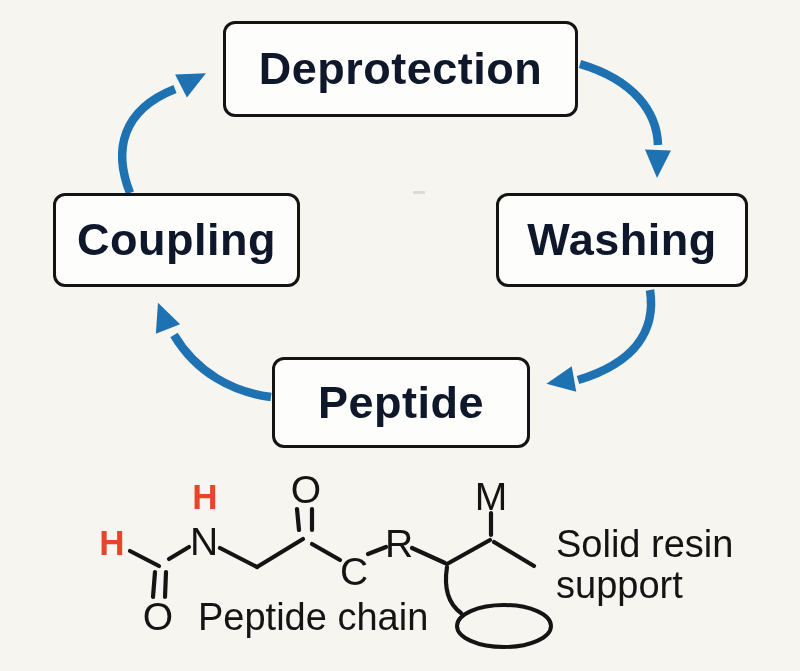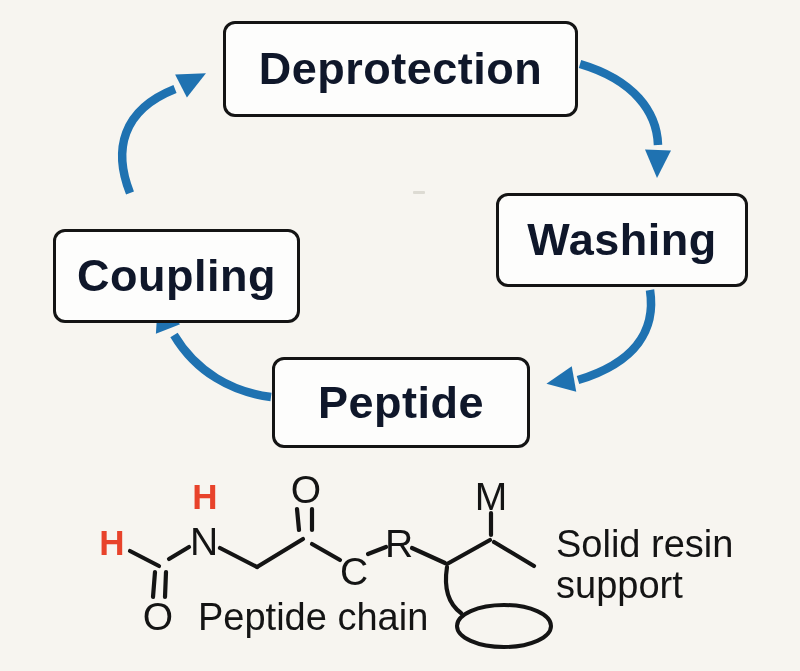--- a/index.html
+++ b/index.html
@@ -21,21 +21,21 @@
     background:var(--box-fill);
     border:3.5px solid var(--line-black);
     border-radius:12px;
     display:flex;align-items:center;justify-content:center;
     font-weight:700;font-size:45px;color:#0f172a;
     letter-spacing:0.5px;
     box-sizing:border-box;
     z-index:2;
   }
   .node-deprotection{left:223px;top:21px;width:355px;height:96px;}
-  .node-coupling{left:53px;top:193px;width:247px;height:94px;margin-top:36px;}
+  .node-coupling{left:53px;top:193px;width:247px;height:94px;}
   .node-washing{left:496px;top:193px;width:252px;height:94px;}
   .node-peptide{left:272px;top:357px;width:258px;height:91px;}
   svg{position:absolute;left:0;top:0;z-index:1;}
   .arrow{stroke:var(--arrow-blue);stroke-width:8.5;fill:none;stroke-linecap:butt;}
   .ahead{fill:var(--arrow-blue);stroke:none;}
   .bond{stroke:var(--line-black);stroke-width:4.2;stroke-linecap:round;fill:none;}
   .bead{stroke:var(--line-black);stroke-width:4;fill:none;}
   .atom{font-family:"Liberation Sans",sans-serif;font-size:39px;fill:var(--line-black);text-anchor:middle;}
   .atom-red{font-family:"Liberation Sans",sans-serif;font-size:35px;font-weight:700;fill:var(--h-red);text-anchor:middle;}
   .ann{font-family:"Liberation Sans",sans-serif;font-size:38px;fill:var(--line-black);text-anchor:start;}

